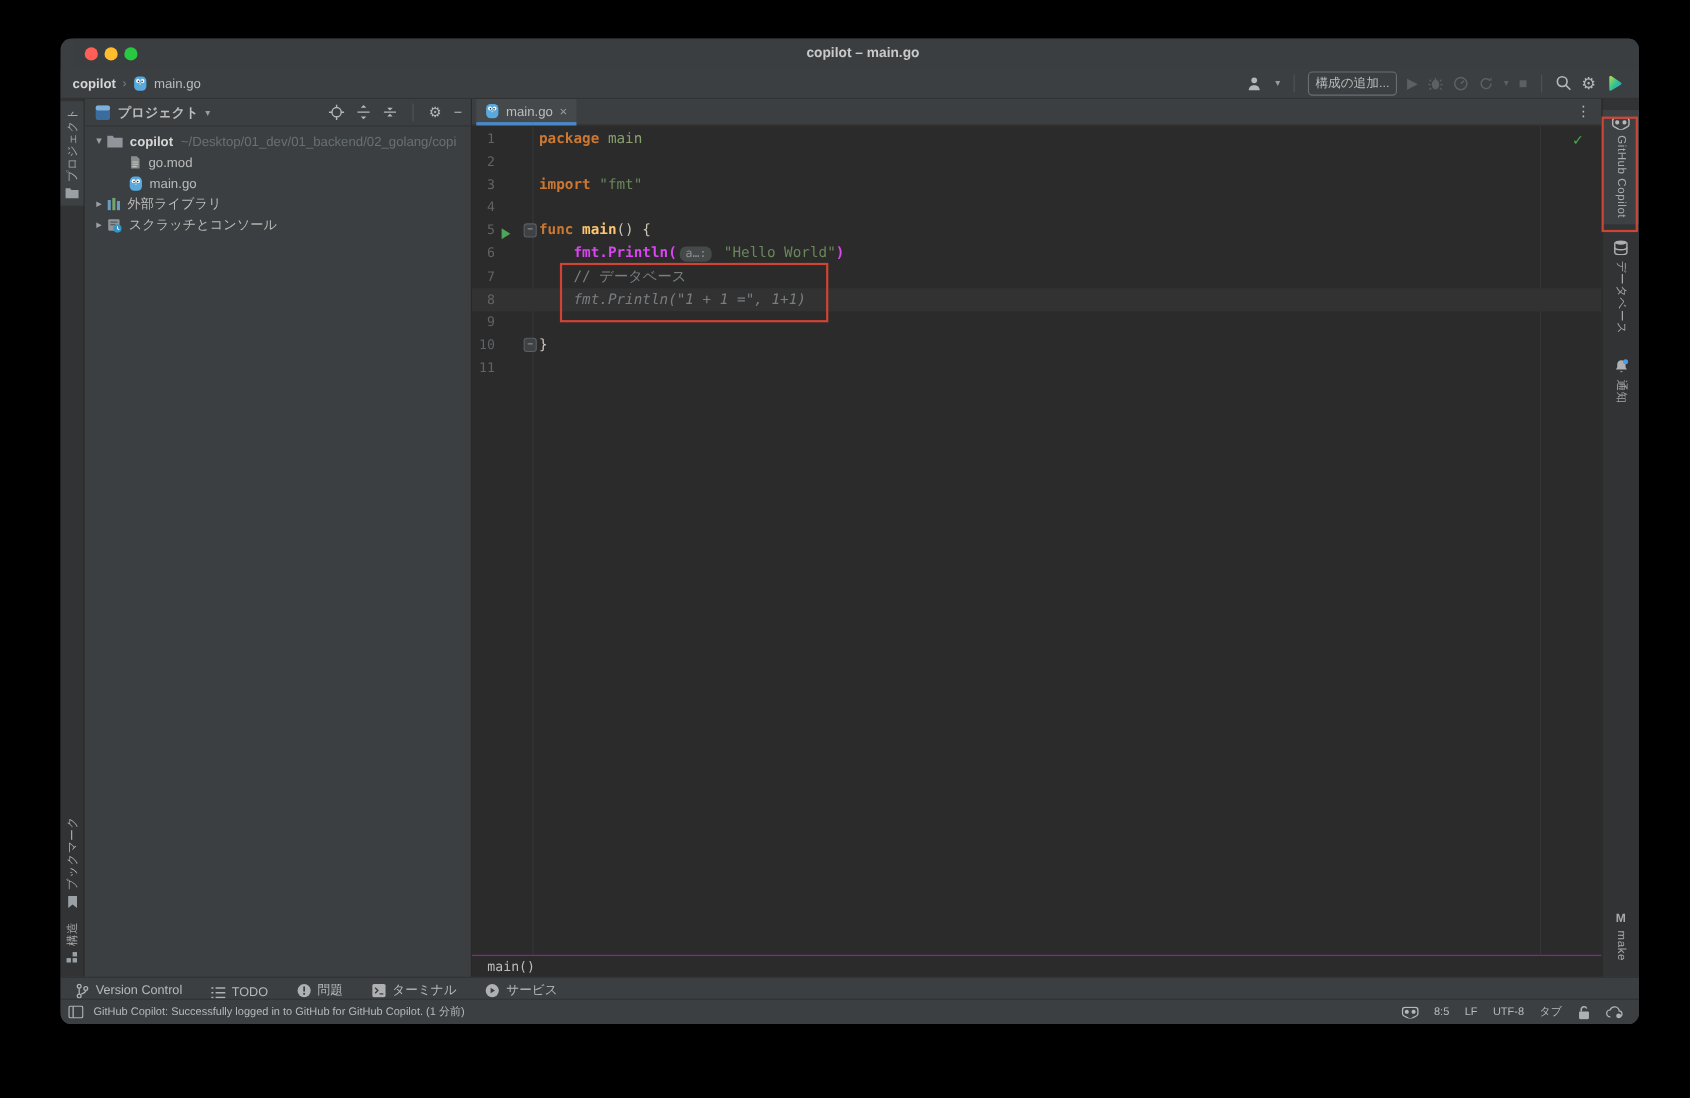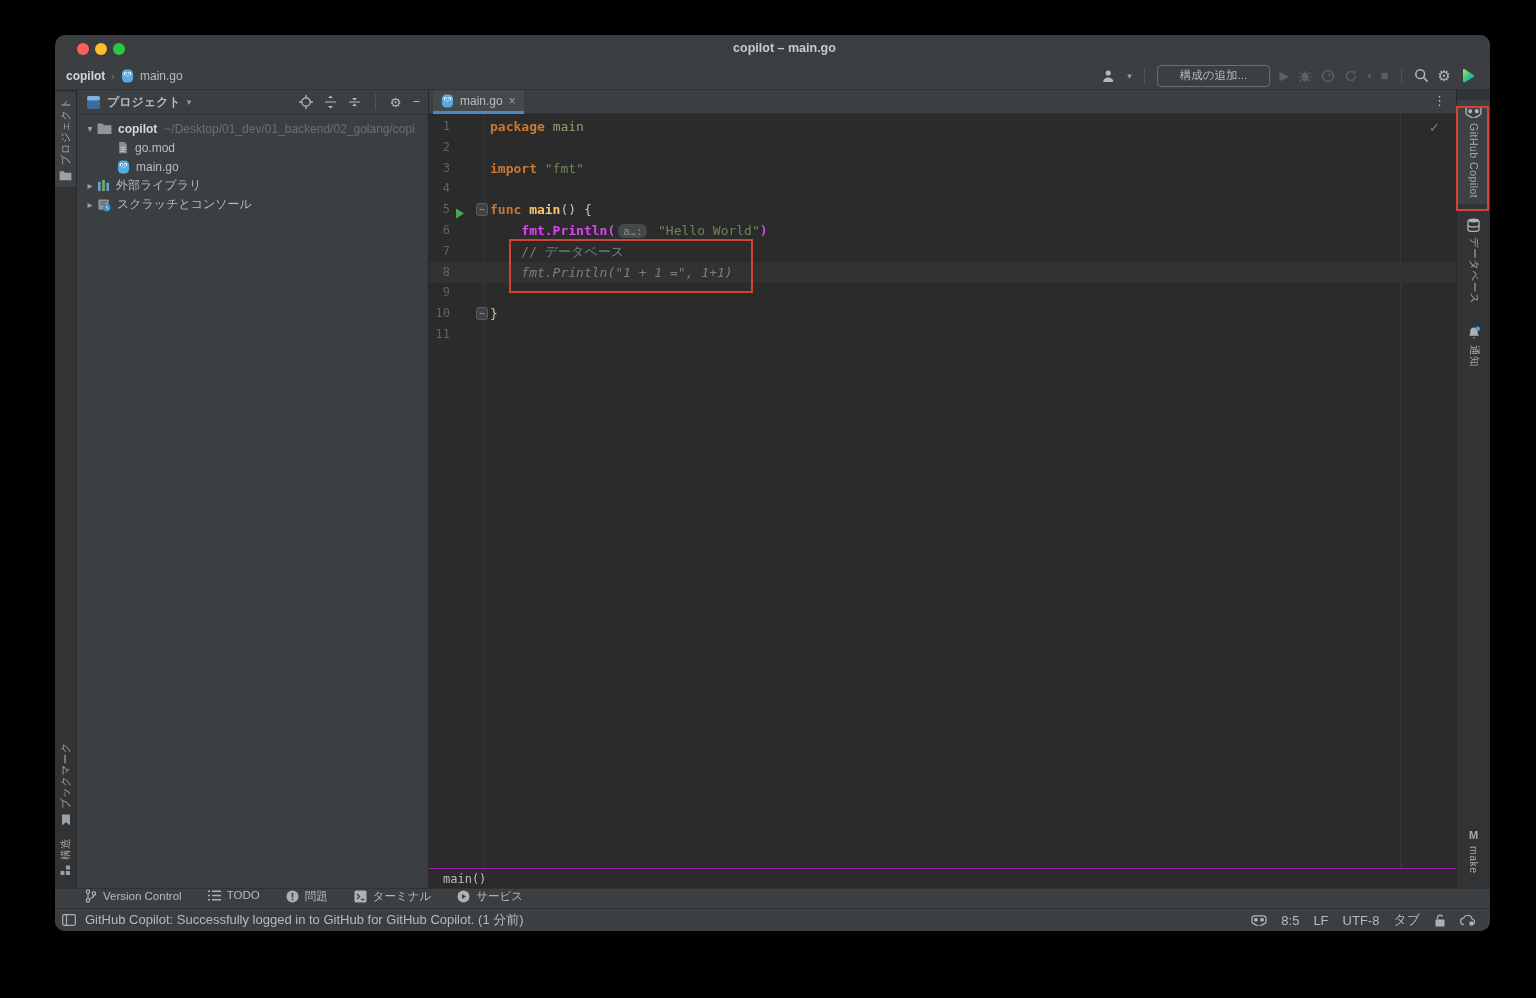--- a/index.html
+++ b/index.html
@@ -26,21 +26,21 @@
   .crumb-project { font-weight:700; color:#d6d6d6; }
   .crumb-sep { color:#7d8183; font-size:11px; }
   .icon { display:inline-flex; align-items:center; justify-content:center; }
   .tb-right { margin-left:auto; display:flex; align-items:center; gap:9px; padding-right:14px; }
   .tb-sep { width:1px; height:16px; background:#515354; margin:0 3px; }
   .glyph-btn { color:#b4b6b8; font-size:13px; line-height:16px; cursor:default; }
   .glyph-btn.disabled { color:#5c6062; }
   .chev-sm { color:#9a9c9e; font-size:9px; }
   .chev-sm.disabled { color:#5c6062; }
   .add-config { border:1px solid #6b6e70; border-radius:4px; color:#bbbbbb; font-size:11.5px;
-    padding:2px 22px 3px; background:transparent; }
+    padding:2px 6px 3px; background:transparent; }
   .gear-glyph { font-family:"DejaVu Sans",sans-serif; font-size:15px; color:#b4b6b8; }
 
   
   .content { position:absolute; left:0; top:55px; width:100%; height:798px; display:flex; }
 
   .stripe { background:#313335; position:relative; display:flex; flex-direction:column; align-items:center; }
   .stripe.left { width:22px; border-right:1px solid #282828; }
   .stripe.right { width:34px; border-left:1px solid #282828; }
   .stripe-item { display:flex; flex-direction:column; align-items:center; gap:5px; padding:6px 0; width:100%; }
   .vlabel { writing-mode:vertical-rl; text-orientation:sideways; font-size:10.5px; color:#a7a9ab; letter-spacing:0.5px; white-space:nowrap; }
@@ -91,25 +91,25 @@
   .tok-hint { background:#45494a; color:#8c9092; border-radius:6px; font-size:10.5px;
     padding:1px 5px; margin:0 3px; font-weight:400; }
   .insp-check { position:absolute; top:6px; right:16px; color:#49a54c; font-size:13px; font-weight:700; }
 
   .editor-breadcrumb { height:20px; background:#2b2b2b; border-top:1px solid #a21caf;
     display:flex; align-items:center; padding-left:14px; font-size:12px; color:#bcbcbc;
     font-family:"DejaVu Sans Mono",monospace; }
 
   
   .bottombar { position:absolute; left:0; top:853px; width:100%; height:20px; background:#3c3f41;
-    border-top:1px solid #323232; display:flex; align-items:flex-start; gap:26px; padding-left:30px; }
+    border-top:1px solid #323232; display:flex; align-items:flex-end; gap:26px; padding-left:14px; }
   .bb-item { display:flex; align-items:center; gap:6px; font-size:11.5px; color:#b7b9bb; }
 
   .statusbar { position:absolute; left:0; top:873px; width:100%; height:23px; background:#3c3f41;
-    border-top:1px solid #323232; display:flex; align-items:center; font-size:13px; color:#b7b9bb; }
+    border-top:1px solid #323232; display:flex; align-items:center; font-size:10px; color:#b7b9bb; }
   .sb-left { display:flex; align-items:center; gap:9px; padding-left:7px; }
   .sb-right { margin-left:auto; display:flex; align-items:center; gap:14px; padding-right:14px; }
 
   
   .annot { position:absolute; border:2.5px solid #cf4434; pointer-events:none; z-index:50; }
   .annot.code { left:509px; top:239px; width:244px; height:54px; }
   .annot.copilot { left:1456px; top:106px; width:33px; height:105px; }
 </style>
 </head>
 <body>

